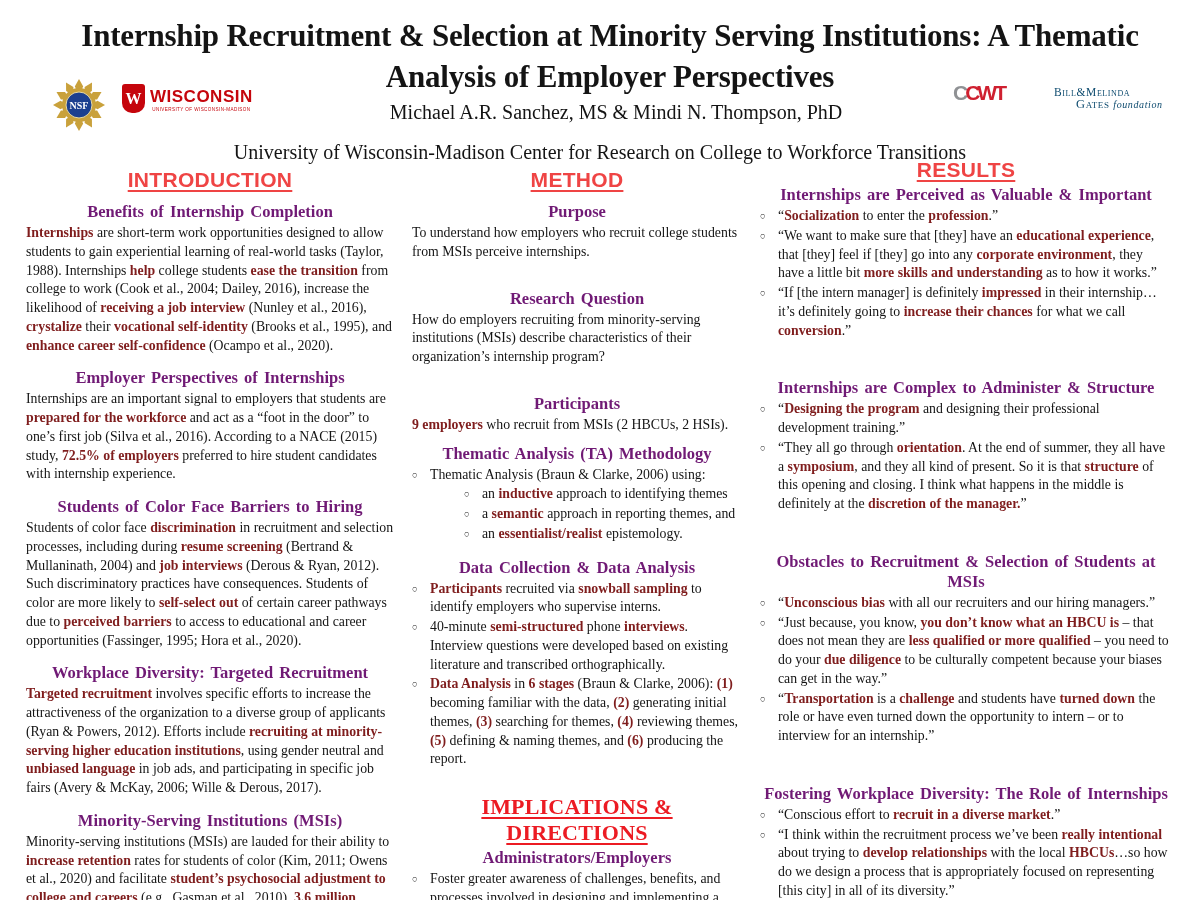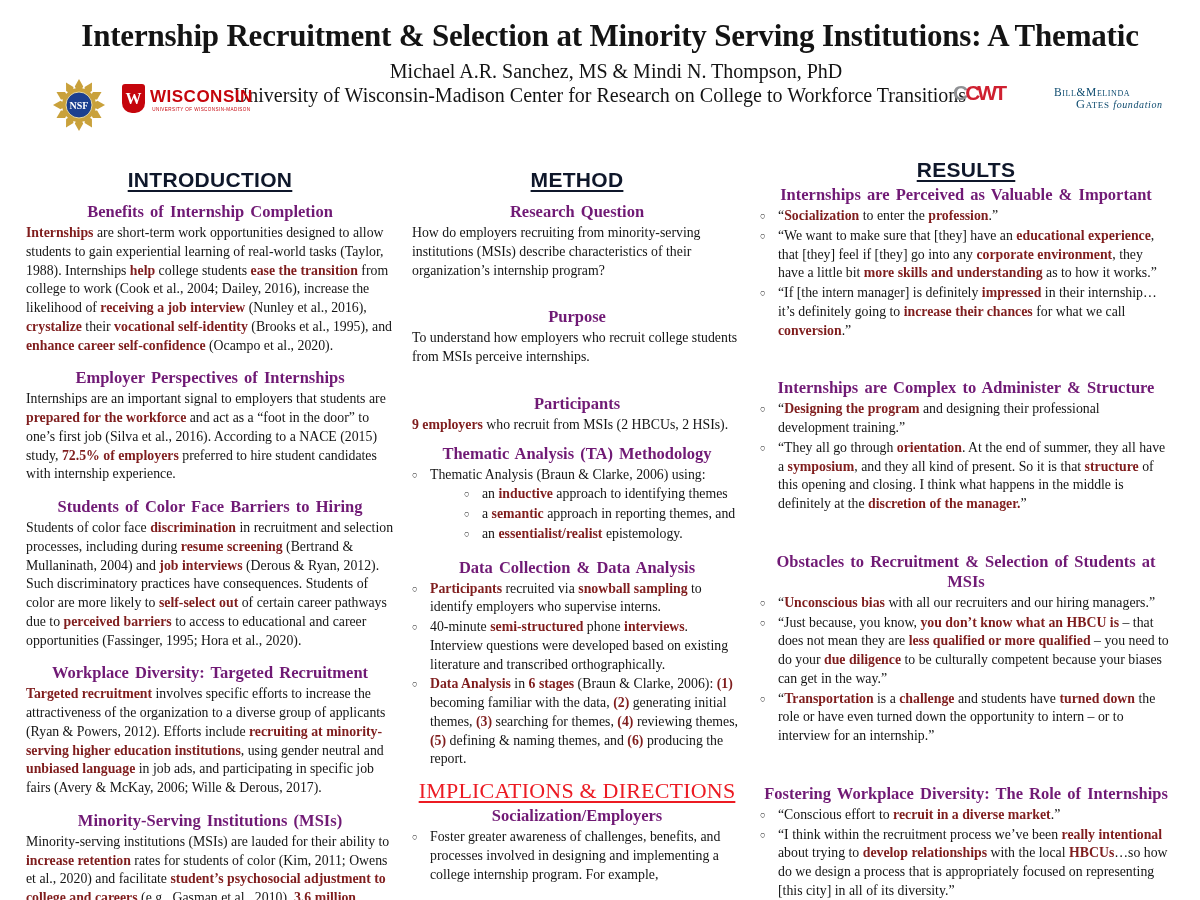--- a/index.html
+++ b/index.html
@@ -4,21 +4,21 @@
 <style>
   * { margin:0; padding:0; box-sizing:border-box; }
   html,body { background:#ffffff; }
   body { width:1200px; height:900px; font-family:"Liberation Serif", serif; color:#141414; }
   .poster { position:relative; width:1200px; height:900px; overflow:hidden; background:#fff; }
 
   
   .header { position:relative; text-align:center; padding-top:16px; height:152px; }
   .title-line { font-size:31px; font-weight:bold; line-height:1.32; letter-spacing:-0.2px;margin-left:20px; }
   .authors { font-size:20px; margin-top:3px;padding-left:32px; }
-  .affiliation { font-size:20px; margin-top:1px; }
+  .affiliation { font-size:20px; margin-top:17px; }
 
   .logo { position:absolute; }
   .logo-nsf { left:50px; top:76px; }
   .logo-uw { left:122px; top:84px; display:flex; align-items:flex-start; gap:5px; }
   .uw-crest { width:23px; height:29px; background:#c5050c; border-radius:3px 3px 10px 10px; color:#fff;
               font-weight:bold; font-size:16px; display:flex; align-items:center; justify-content:center;
               font-family:"Liberation Serif", serif; }
   .uw-text { display:flex; flex-direction:column; padding-top:4px;justify-content:space-between; }
   .uw-name { color:#c5050c; font-family:"Liberation Sans", sans-serif; font-weight:bold; font-size:17px; letter-spacing:0.5px; line-height:1; }
   .uw-sub { color:#c5050c; font-family:"Liberation Sans", sans-serif; font-size:4.6px; letter-spacing:0.4px; margin-top:2px; }
@@ -31,50 +31,51 @@
   .gates-l2 { font-size:12.5px; padding-left:22px; font-variant:small-caps; letter-spacing:0.6px; }
   .gates-l2 i { font-variant:normal; font-size:10px; }
 
   
   .columns { display:flex; padding:6px 26px 0 26px; gap:18px; align-items:flex-start; }
   .col { display:flex; flex-direction:column; }
   .col-intro { width:368px; padding-top:10px; }
   .col-method { width:330px; padding-top:10px; }
   .col-results { width:412px; padding-top:0; }
 
-  .col-header { color:#0f172a; font-family:"Liberation Sans", sans-serif; font-weight:bold; font-size:21px;
+  .col-header { color:#ef4444; font-family:"Liberation Sans", sans-serif; font-weight:bold; font-size:21px;
                 text-align:center; text-decoration:underline; text-decoration-thickness:2px; text-underline-offset:3px;
                 letter-spacing:0.3px; margin-bottom:3px; }
   .subhead { color:#701a75; font-weight:bold; font-size:16.5px; text-align:center; margin-top:7px; margin-bottom:2px; word-spacing:2px; }
   .para { font-size:13.8px; line-height:1.36; }
   .para b, .btext b { font-weight:bold; color:#7f1d1d; }
 
   .bullet { display:flex; font-size:13.8px; line-height:1.36; margin-bottom:1px; }
   .marker { flex:0 0 18px; font-size:9.5px; padding-top:3px; color:#222; }
   .l2 { margin-left:52px; }
   .btext { flex:1; }
 
   .sec-gap-sm { margin-bottom:6px; }
   .sec-gap-md { margin-bottom:20px; }
   .sec-gap-lg { margin-bottom:30px; }
 
-  .implications-header { color:#ec1b23; font-family:"Liberation Serif", serif; font-weight:normal; font-size:22px;
+  .implications-header { color:#ec1b23; font-family:"Liberation Serif", serif; font-weight:bold; font-size:22px;
                 text-align:center; text-decoration:underline; text-decoration-thickness:2px; text-underline-offset:3px;
-                margin-top:8px; letter-spacing:0.2px; }
+                margin-top:24px; letter-spacing:0.2px; }
 
   
   .nsf-txt { font-family:"Liberation Serif", serif; font-weight:bold; }
 </style>
 </head>
 <body>
 
 <div class="poster">
 
   <div class="header">
     <div class="title-line">Internship Recruitment &amp; Selection at Minority Serving Institutions: A Thematic</div>
+    <div class="title-line">Analysis of Employer Perspectives</div>
     <div class="authors">Michael A.R. Sanchez, MS &amp; Mindi N. Thompson, PhD</div>
     <div class="affiliation">University of Wisconsin-Madison Center for Research on College to Workforce Transitions</div>
 
     <div class="logo logo-nsf">
       <svg width="58" height="58" viewBox="0 0 58 58">
         <g fill="#c9a13b">
           <g transform="rotate(0 29 29)">
               <path d="M29 3 l4.2 7.5 -4.2 7.5 -4.2 -7.5 z"></path>
             </g>
           <g transform="rotate(30 29 29)">
@@ -163,27 +164,27 @@
       <div class="sec-gap-sm">
         <div class="subhead">Minority-Serving Institutions (MSIs)</div>
         <div class="para">Minority-serving institutions (MSIs) are lauded for their ability to <b>increase retention</b> rates for students of color (Kim, 2011; Owens et al., 2020) and facilitate <b>student’s psychosocial adjustment to college and careers</b> (e.g., Gasman et al., 2010). <b>3.6 million</b> undergraduates are enrolled in MSIs, representing  in the United States (Gasman &amp; Conrad, 2013).</div>
       </div>
     </div>
 
     <div class="col col-method">
       <div class="col-header">METHOD</div>
 
       <div class="sec-gap-md">
+        <div class="subhead">Purpose</div>
+        <div class="para">To understand how employers who recruit college students from MSIs perceive internships.</div>
+      </div>
+
+      <div class="sec-gap-md">
         <div class="subhead">Research Question</div>
         <div class="para">How do employers recruiting from minority-serving institutions (MSIs) describe characteristics of their organization’s internship program?</div>
-      </div>
-
-      <div class="sec-gap-md">
-        <div class="subhead">Purpose</div>
-        <div class="para">To understand how employers who recruit college students from MSIs perceive internships.</div>
       </div>
 
       <div style="margin-bottom:2px;">
         <div class="subhead">Participants</div>
         <div class="para"><b>9 employers</b> who recruit from MSIs (2 HBCUs, 2 HSIs).</div>
       </div>
 
       <div class="sec-gap-sm">
         <div class="subhead">Thematic Analysis (TA) Methodology</div>
         <div class="bullet l1">
@@ -215,21 +216,21 @@
           <span class="btext">40-minute <b>semi-structured</b> phone <b>interviews</b>. Interview questions were developed based on existing literature and transcribed orthographically.</span>
         </div>
         <div class="bullet l1">
           <span class="marker">○</span>
           <span class="btext"><b>Data Analysis</b> in <b>6 stages</b> (Braun &amp; Clarke, 2006): <b>(1)</b> becoming familiar with the data, <b>(2)</b> generating initial themes, <b>(3)</b> searching for themes, <b>(4)</b> reviewing themes, <b>(5)</b> defining &amp; naming themes, and <b>(6)</b> producing the report.</span>
         </div>
       </div>
 
       <div>
         <div class="implications-header">IMPLICATIONS &amp; DIRECTIONS</div>
-        <div class="subhead" style="margin-top:2px;">Socialization/Employers</div>
+        <div class="subhead" style="margin-top:2px;">Administrators/Employers</div>
         <div class="bullet l1">
           <span class="marker">○</span>
           <span class="btext">Foster greater awareness of challenges, benefits, and processes involved in designing and implementing a college internship program. For example,</span>
         </div>
 
       </div>
     </div>
 
     <div class="col col-results">
       <div class="col-header">RESULTS</div>

